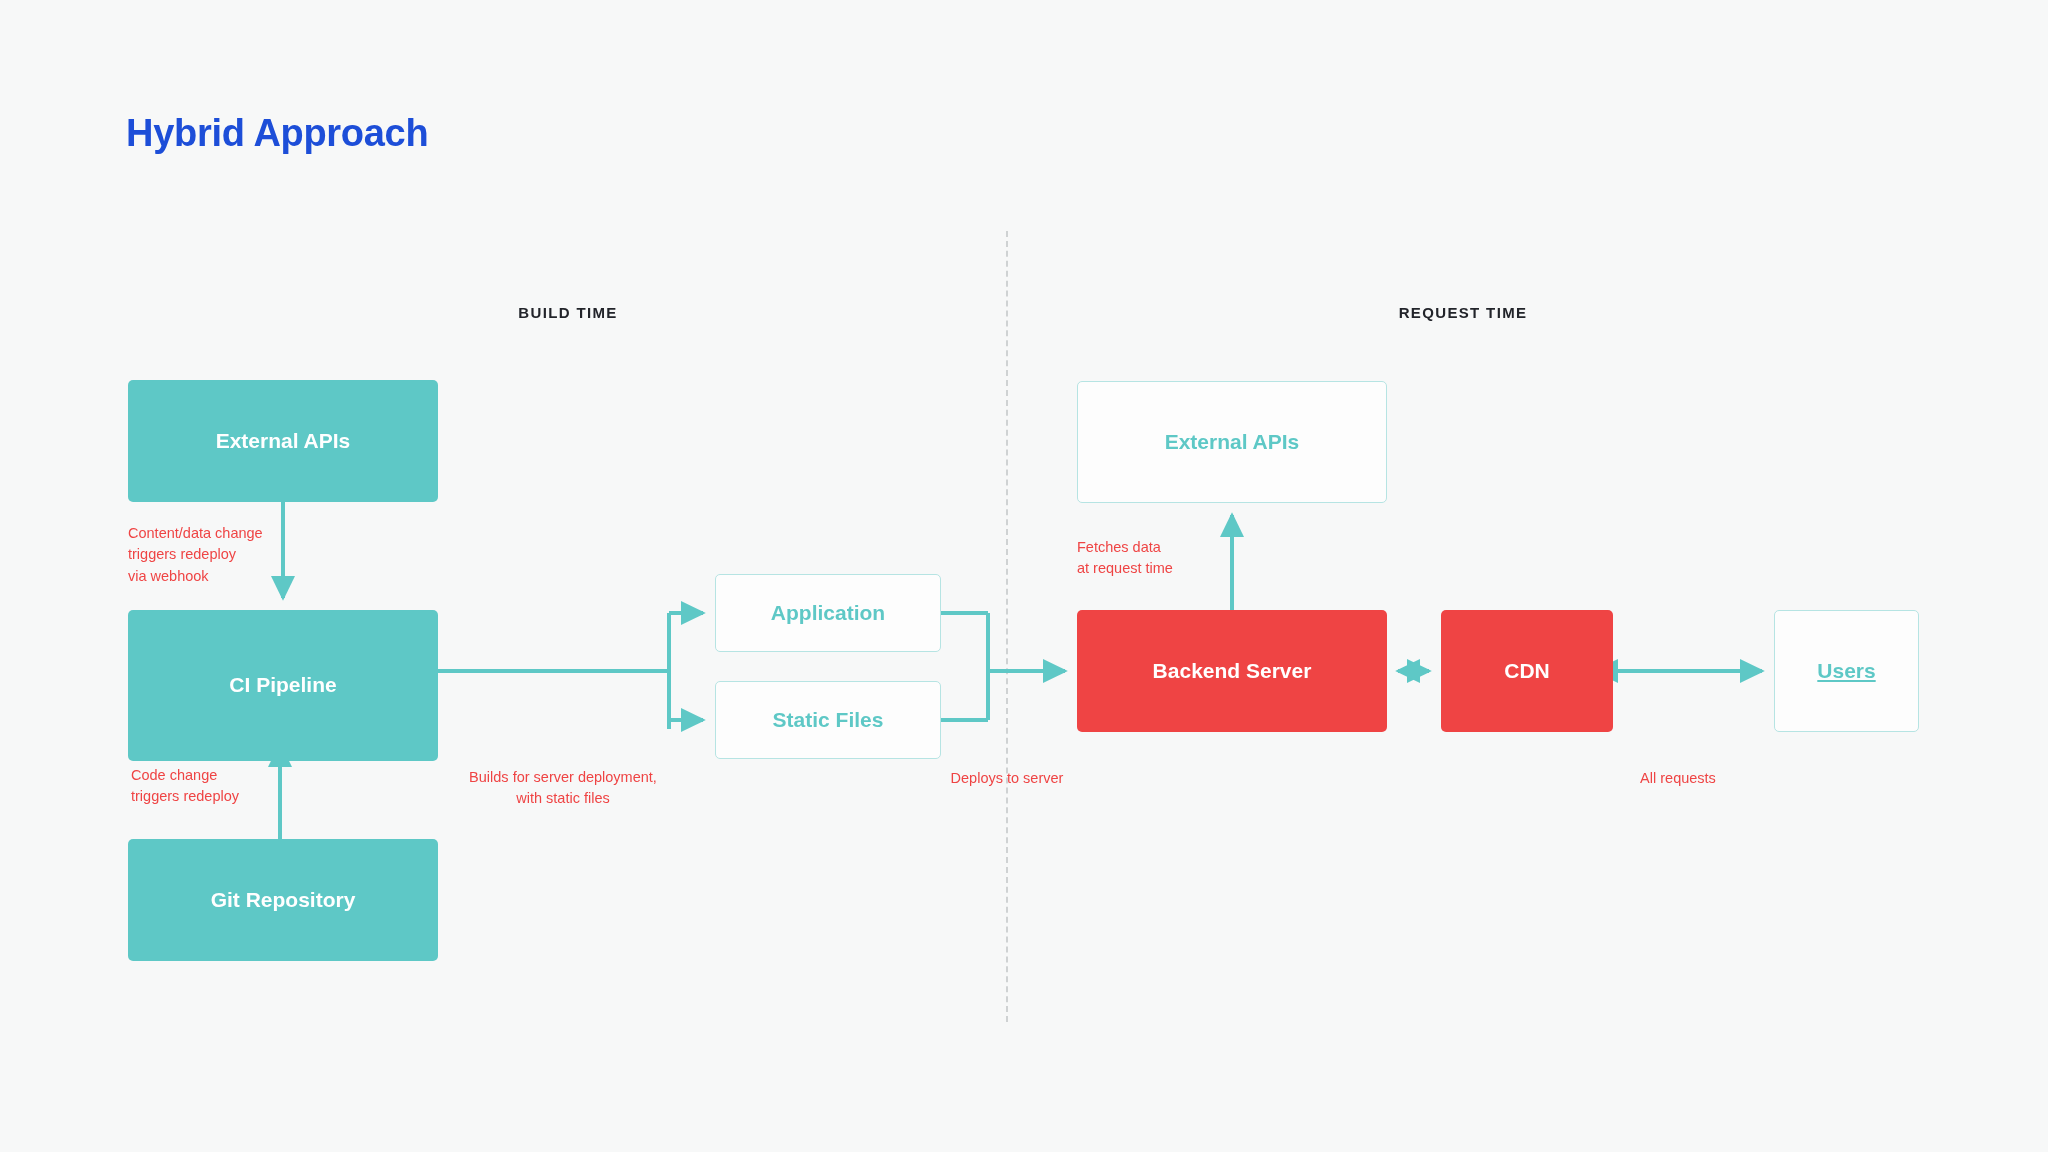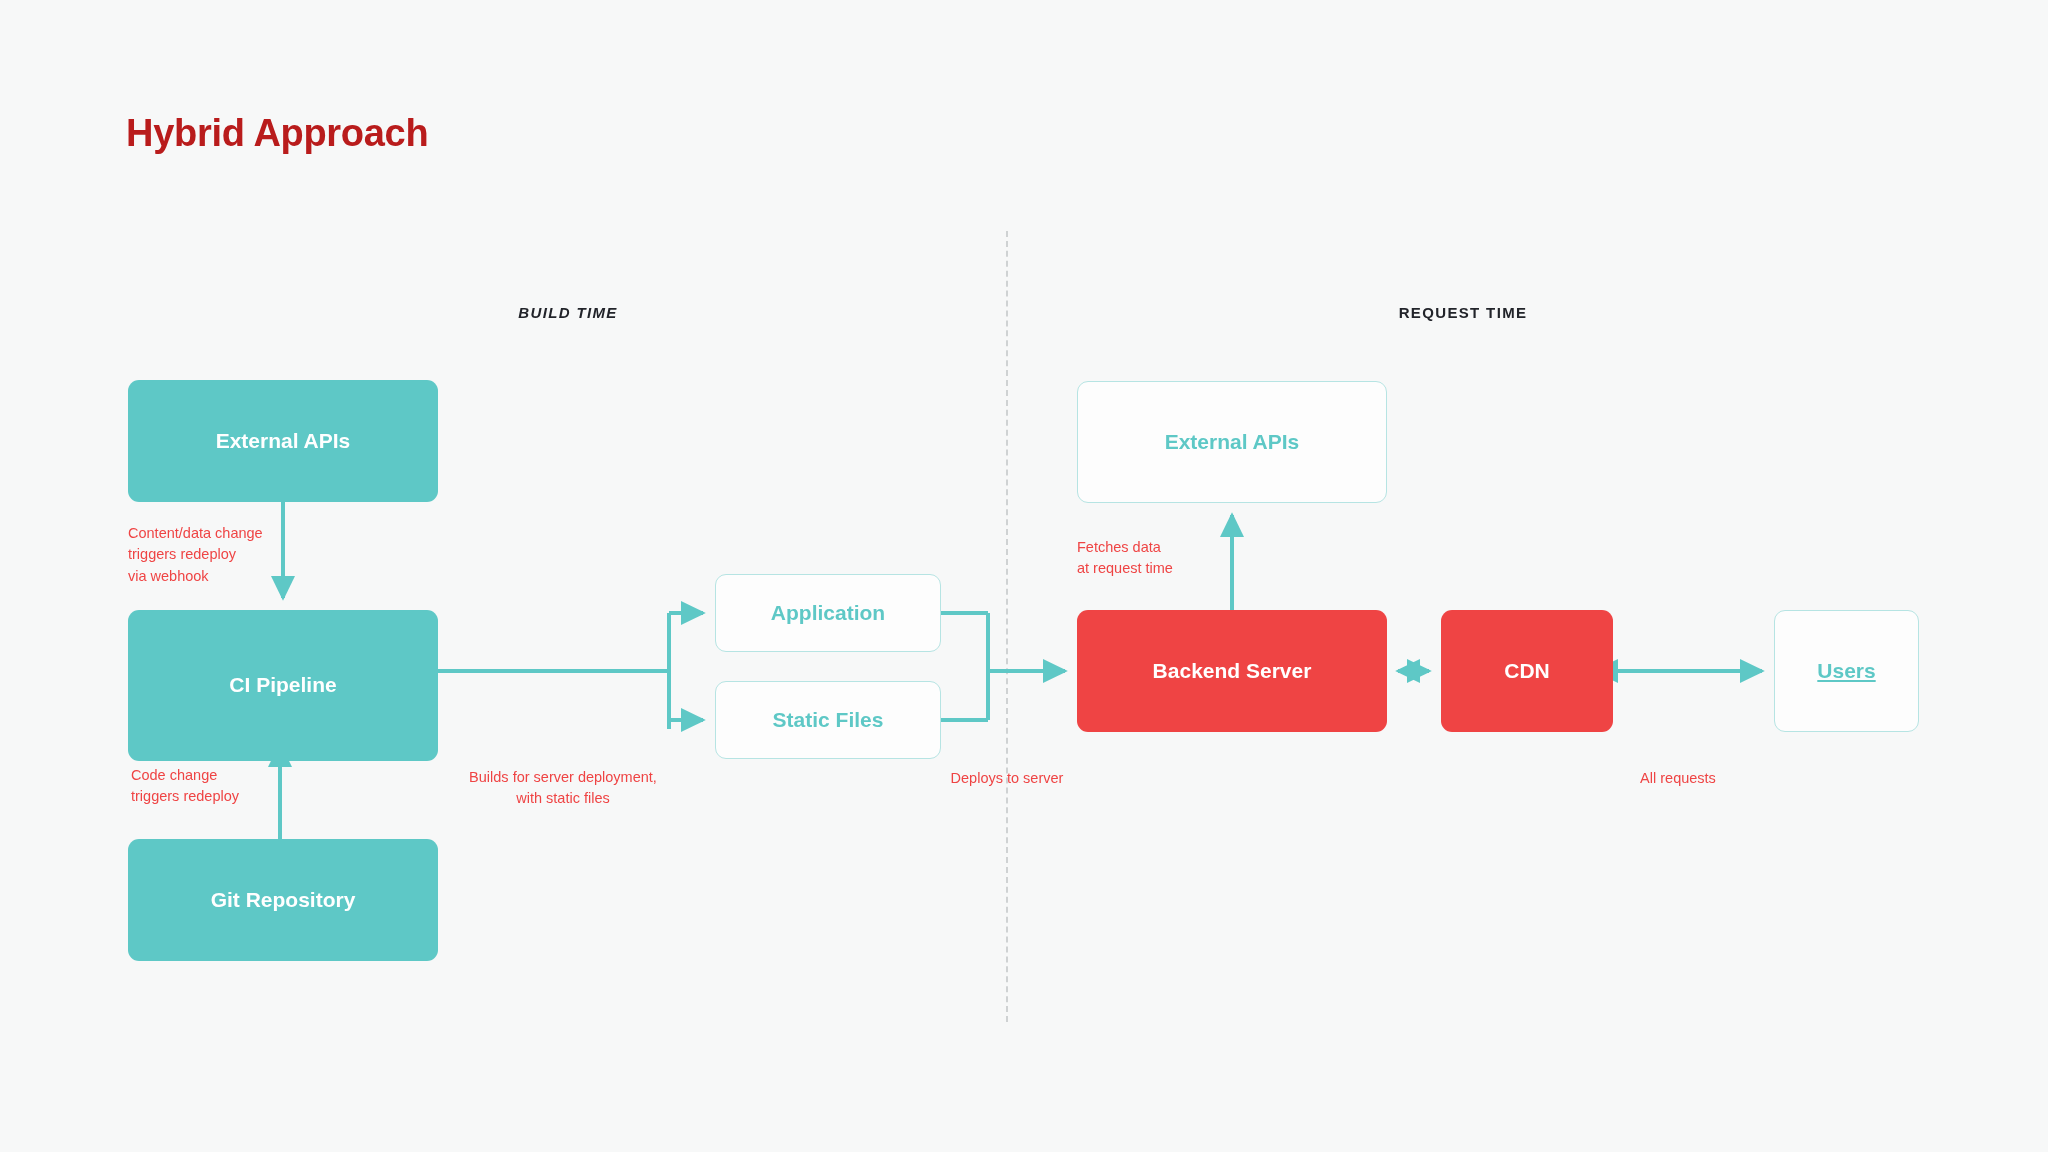--- a/index.html
+++ b/index.html
@@ -21,21 +21,21 @@
     width: 2048px;
     height: 1152px;
   }
   
   .page-title {
     position: absolute;
     left: 126px;
     top: 112px;
     font-size: 38px;
     font-weight: bold;
-    color: #b91c1c;
+    color: #1d4ed8;
     letter-spacing: -0.3px;
     white-space: nowrap;
   }
   
   .phase-label {
     position: absolute;
     font-size: 15px;
     font-weight: bold;
     color: #22242a;
     letter-spacing: 1.35px;
@@ -51,21 +51,21 @@
     height: 791px;
     border-left: 2px dashed #cfd2d3;
   }
   
   .node {
     position: absolute;
     box-sizing: border-box;
     display: flex;
     align-items: center;
     justify-content: center;
-    border-radius: 11px;
+    border-radius: 5px;
     font-size: 21px;
     font-weight: bold;
     text-align: left;
     line-height: 1.25;
   }
   .node.solid-teal {
     background: #5ec8c6;
     color: #ffffff;
     border: none;
   }
@@ -150,21 +150,21 @@
       <line x1="1405" y1="671" x2="1429" y2="671" stroke="#5ec8c6" stroke-width="4" marker-end="url(#ah)"></line>
       <line x1="1422" y1="671" x2="1398" y2="671" stroke="#5ec8c6" stroke-width="4" marker-end="url(#ah)"></line>
     </g>
 
     <g>
       <line x1="1596" y1="671" x2="1762" y2="671" stroke="#5ec8c6" stroke-width="4" marker-end="url(#ah)"></line>
       <line x1="1762" y1="671" x2="1596" y2="671" stroke="#5ec8c6" stroke-width="4" marker-end="url(#ah)"></line>
     </g>
   </svg>
 
-  <div class="phase-label" style="left:568px; top:304px;font-style:italic;">BUILD TIME</div>
+  <div class="phase-label" style="left:568px; top:304px;">BUILD TIME</div>
   <div class="phase-label" style="left:1463px; top:304px;">REQUEST TIME</div>
 
   <div class="node solid-teal" style="left:128px; top:380px; width:310px; height:122px;">External APIs</div>
 
   <div class="node solid-teal" style="left:128px; top:610px; width:310px; height:151px;">CI Pipeline</div>
 
   <div class="node solid-teal" style="left:128px; top:839px; width:310px; height:122px;">Git Repository</div>
 
   <div class="node outline-teal" style="left:715px; top:681px; width:226px; height:78px;">Static Files</div>
 

